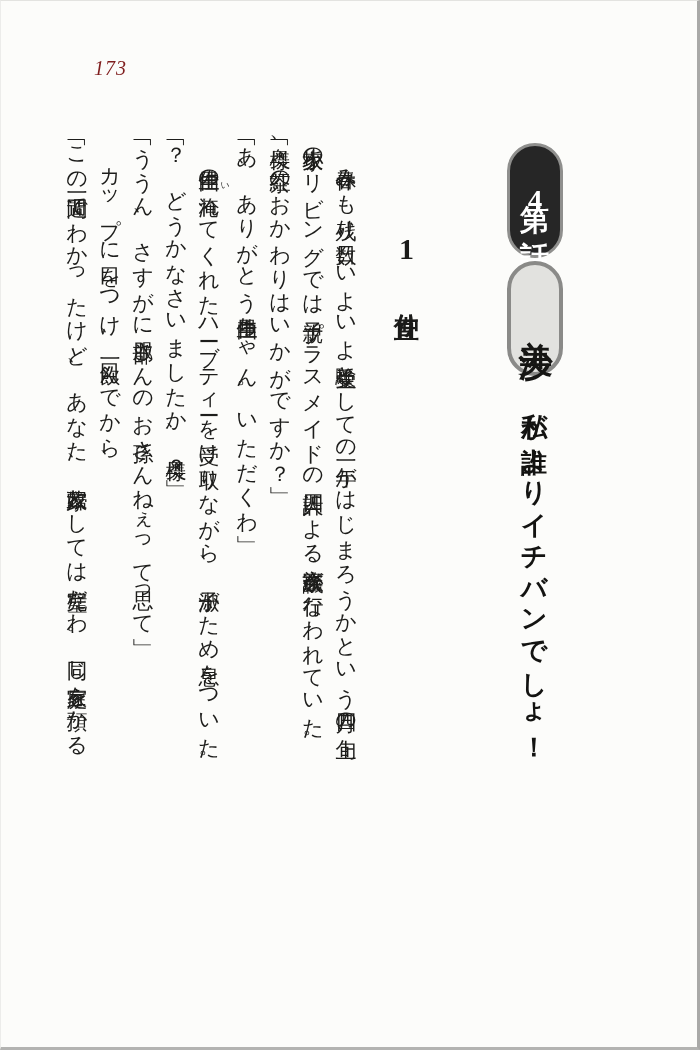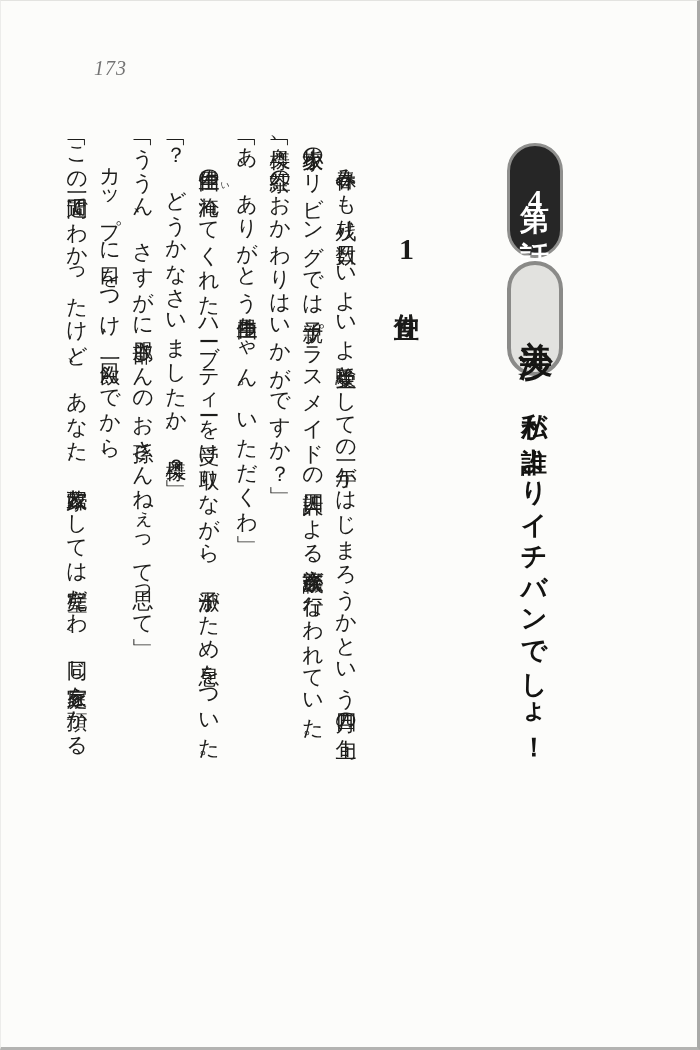--- a/index.html
+++ b/index.html
@@ -16,21 +16,21 @@
     font-family: "Liberation Serif", "DejaVu Serif", serif;
     color: #1d1d1b;
   }
 
   .page-number {
     position: absolute;
     left: 93px; top: 56px;
     font-size: 20px;
     font-style: italic;
     letter-spacing: 1px;
-    color: #737373;
+    color: #7f1d1d;
   }
 
   
   .chapter-header {
     position: absolute;
     left: 504px; top: 142px;
     width: 60px;
     display: flex;
     flex-direction: column;
     align-items: center;

